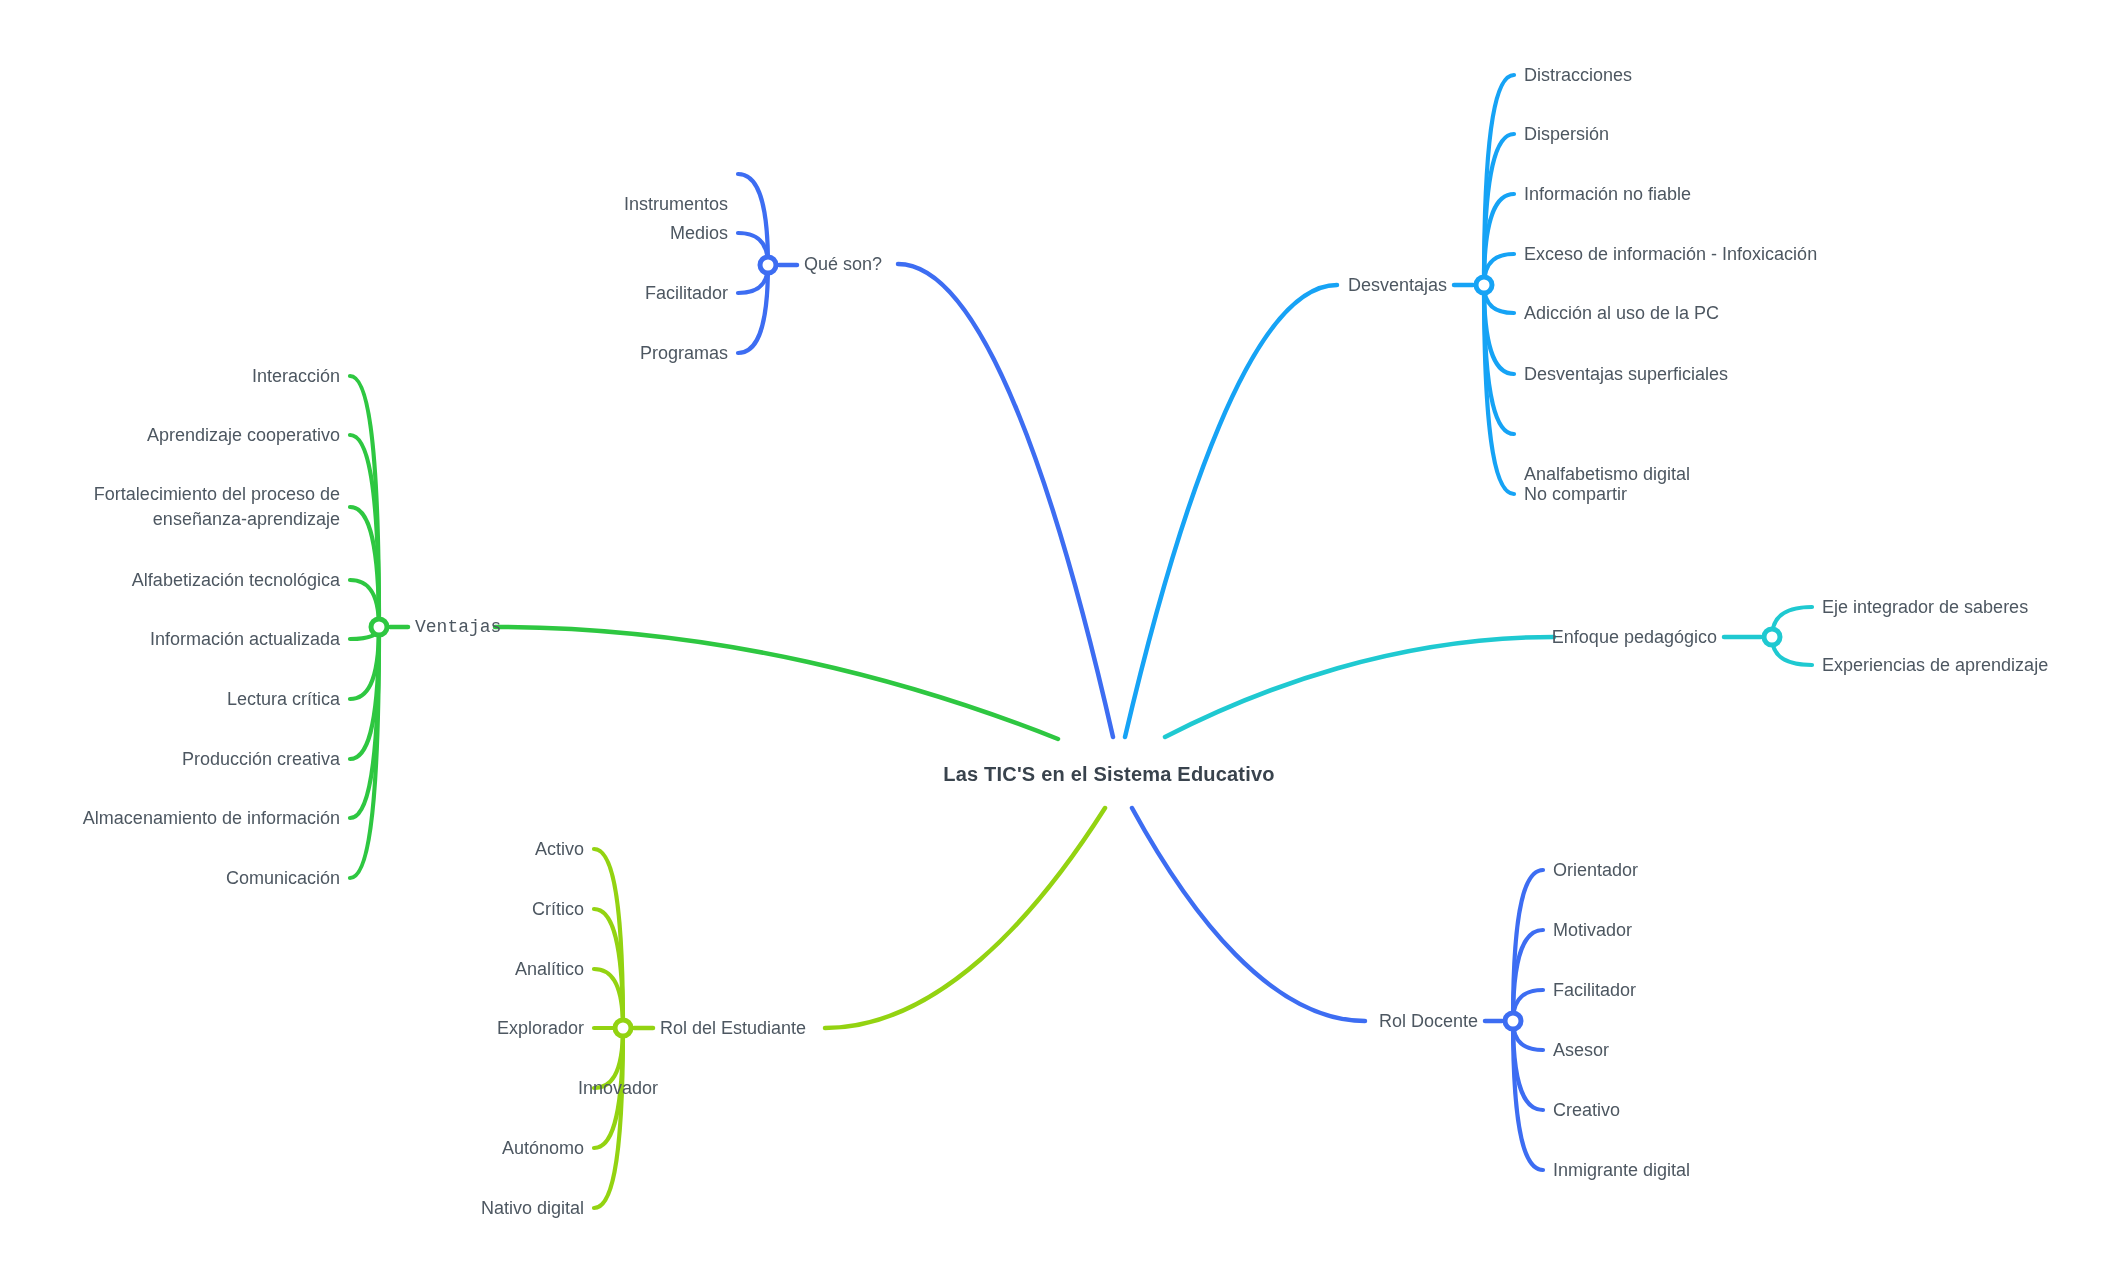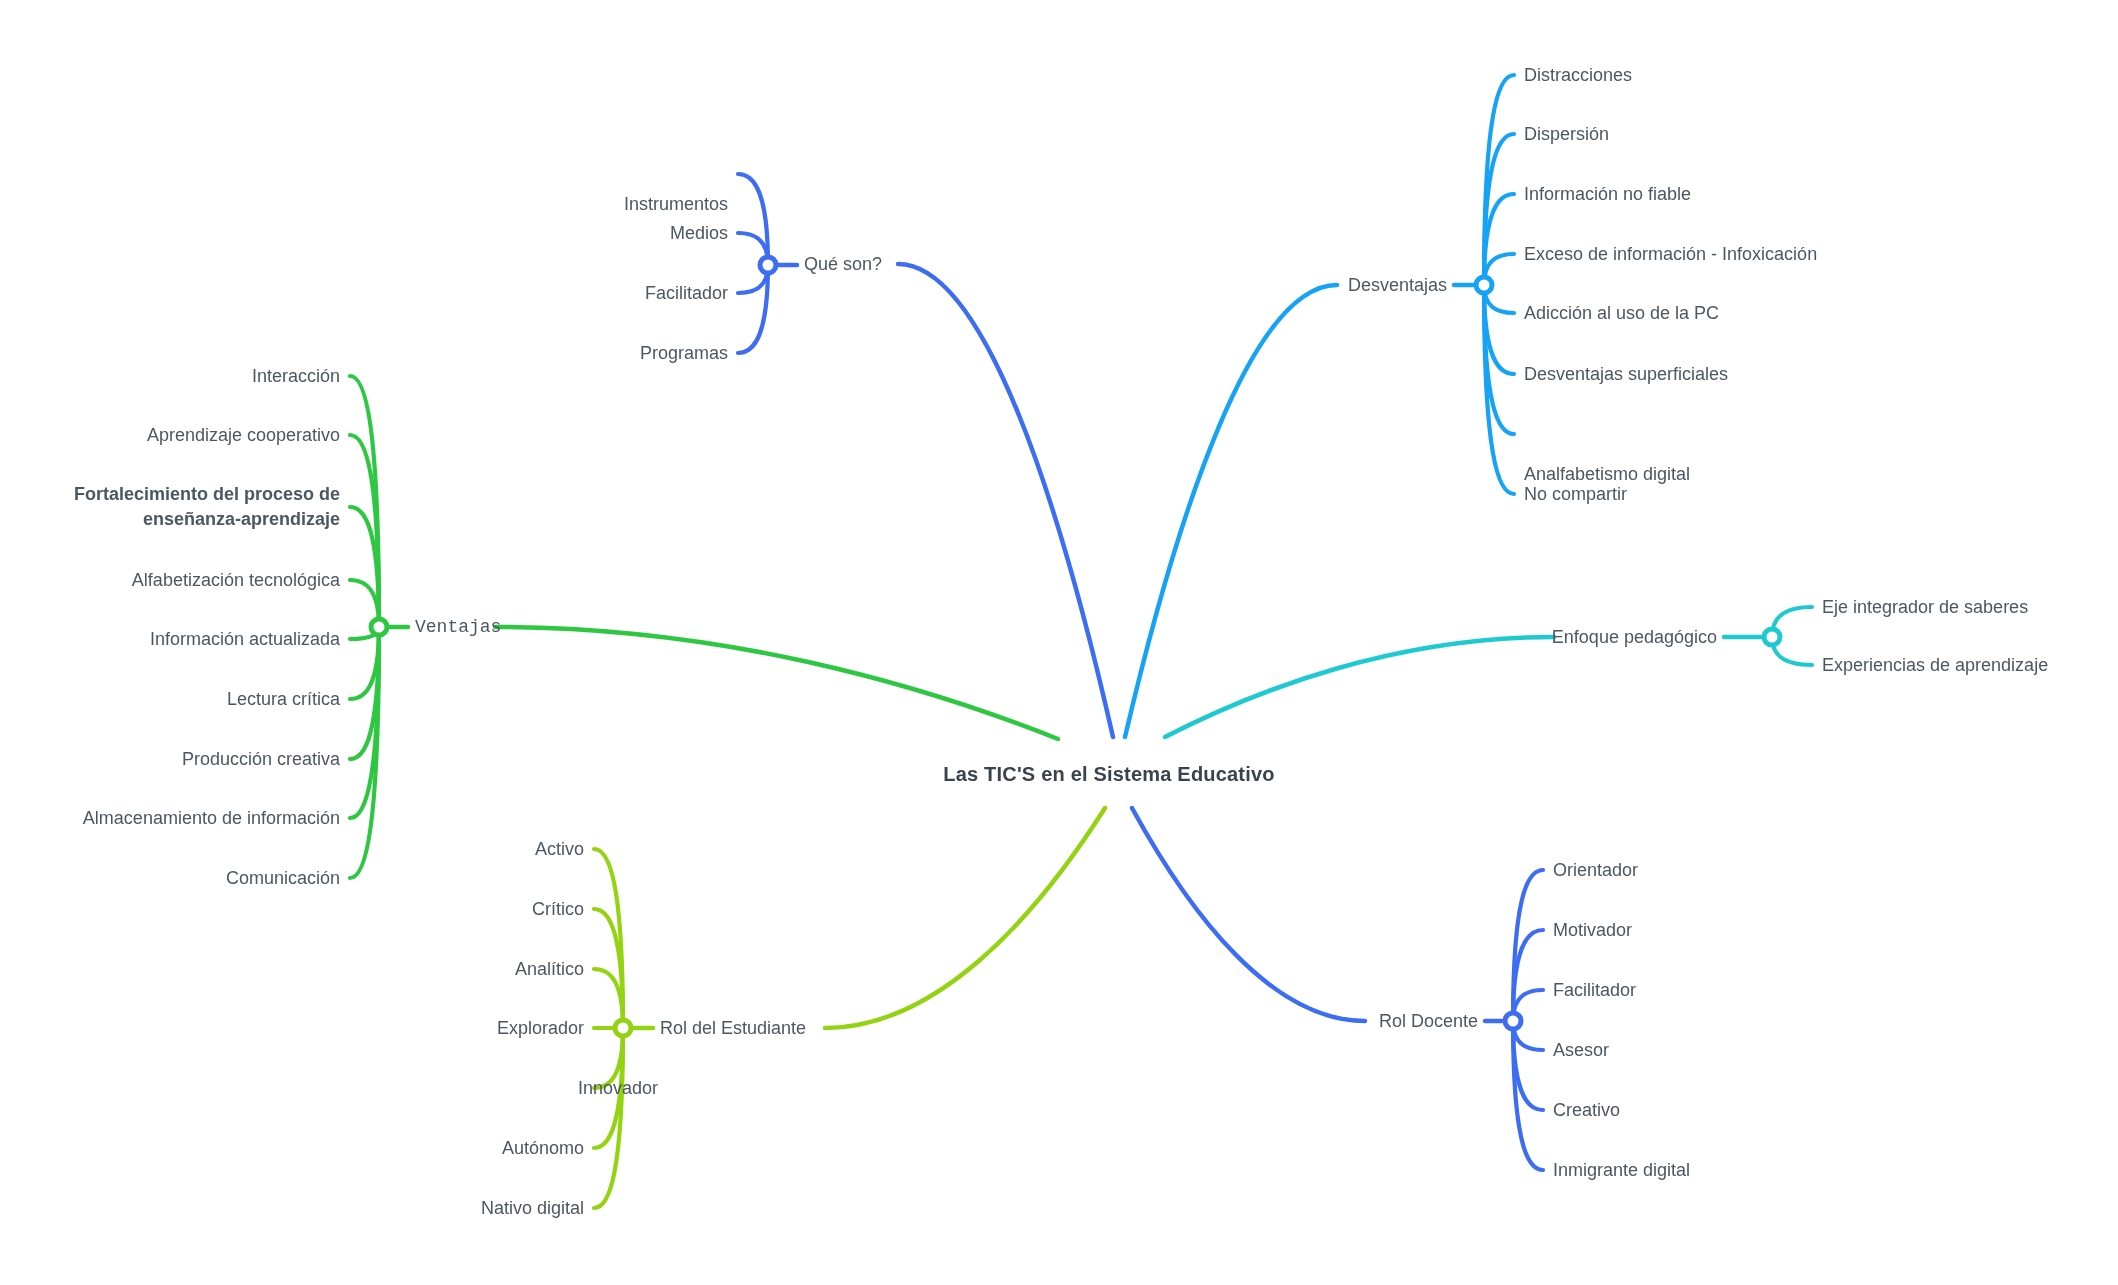--- a/index.html
+++ b/index.html
@@ -95,21 +95,21 @@
       <div class="child-label" style="top: 313px; left: 1524px;">Adicción al uso de la PC</div>
       <div class="child-label" style="top: 374px; left: 1524px;">Desventajas superficiales</div>
       <div class="child-label" style="top: 434px; left: 1524px; margin-top: 40px;">Analfabetismo digital</div>
       <div class="child-label" style="top: 494px; left: 1524px;">No compartir</div>
       <div class="branch-label" style="top: 285px; right: 671px;">Desventajas</div>
       <div class="child-label" style="top: 607px; left: 1822px;">Eje integrador de saberes</div>
       <div class="child-label" style="top: 665px; left: 1822px;">Experiencias de aprendizaje</div>
       <div class="branch-label" style="top: 637px; right: 401px;">Enfoque pedagógico</div>
       <div class="child-label align-right" style="top: 376px; right: 1778px;">Interacción</div>
       <div class="child-label align-right" style="top: 435px; right: 1778px;">Aprendizaje cooperativo</div>
-      <div class="child-label align-right" style="top: 507px; right: 1778px; font-weight: bold;">Fortalecimiento del proceso de
+      <div class="child-label align-right" style="top: 507px; right: 1778px;">Fortalecimiento del proceso de
 enseñanza-aprendizaje</div>
       <div class="child-label align-right" style="top: 580px; right: 1778px;">Alfabetización tecnológica</div>
       <div class="child-label align-right" style="top: 639px; right: 1778px;">Información actualizada</div>
       <div class="child-label align-right" style="top: 699px; right: 1778px;">Lectura crítica</div>
       <div class="child-label align-right" style="top: 759px; right: 1778px;">Producción creativa</div>
       <div class="child-label align-right" style="top: 818px; right: 1778px;">Almacenamiento de información</div>
       <div class="child-label align-right" style="top: 878px; right: 1778px;">Comunicación</div>
       <div class="branch-label" style="top: 627px; left: 415px; font-family: Liberation Mono, monospace;">Ventajas</div>
       <div class="child-label align-right" style="top: 849px; right: 1534px;">Activo</div>
       <div class="child-label align-right" style="top: 909px; right: 1534px;">Crítico</div>

